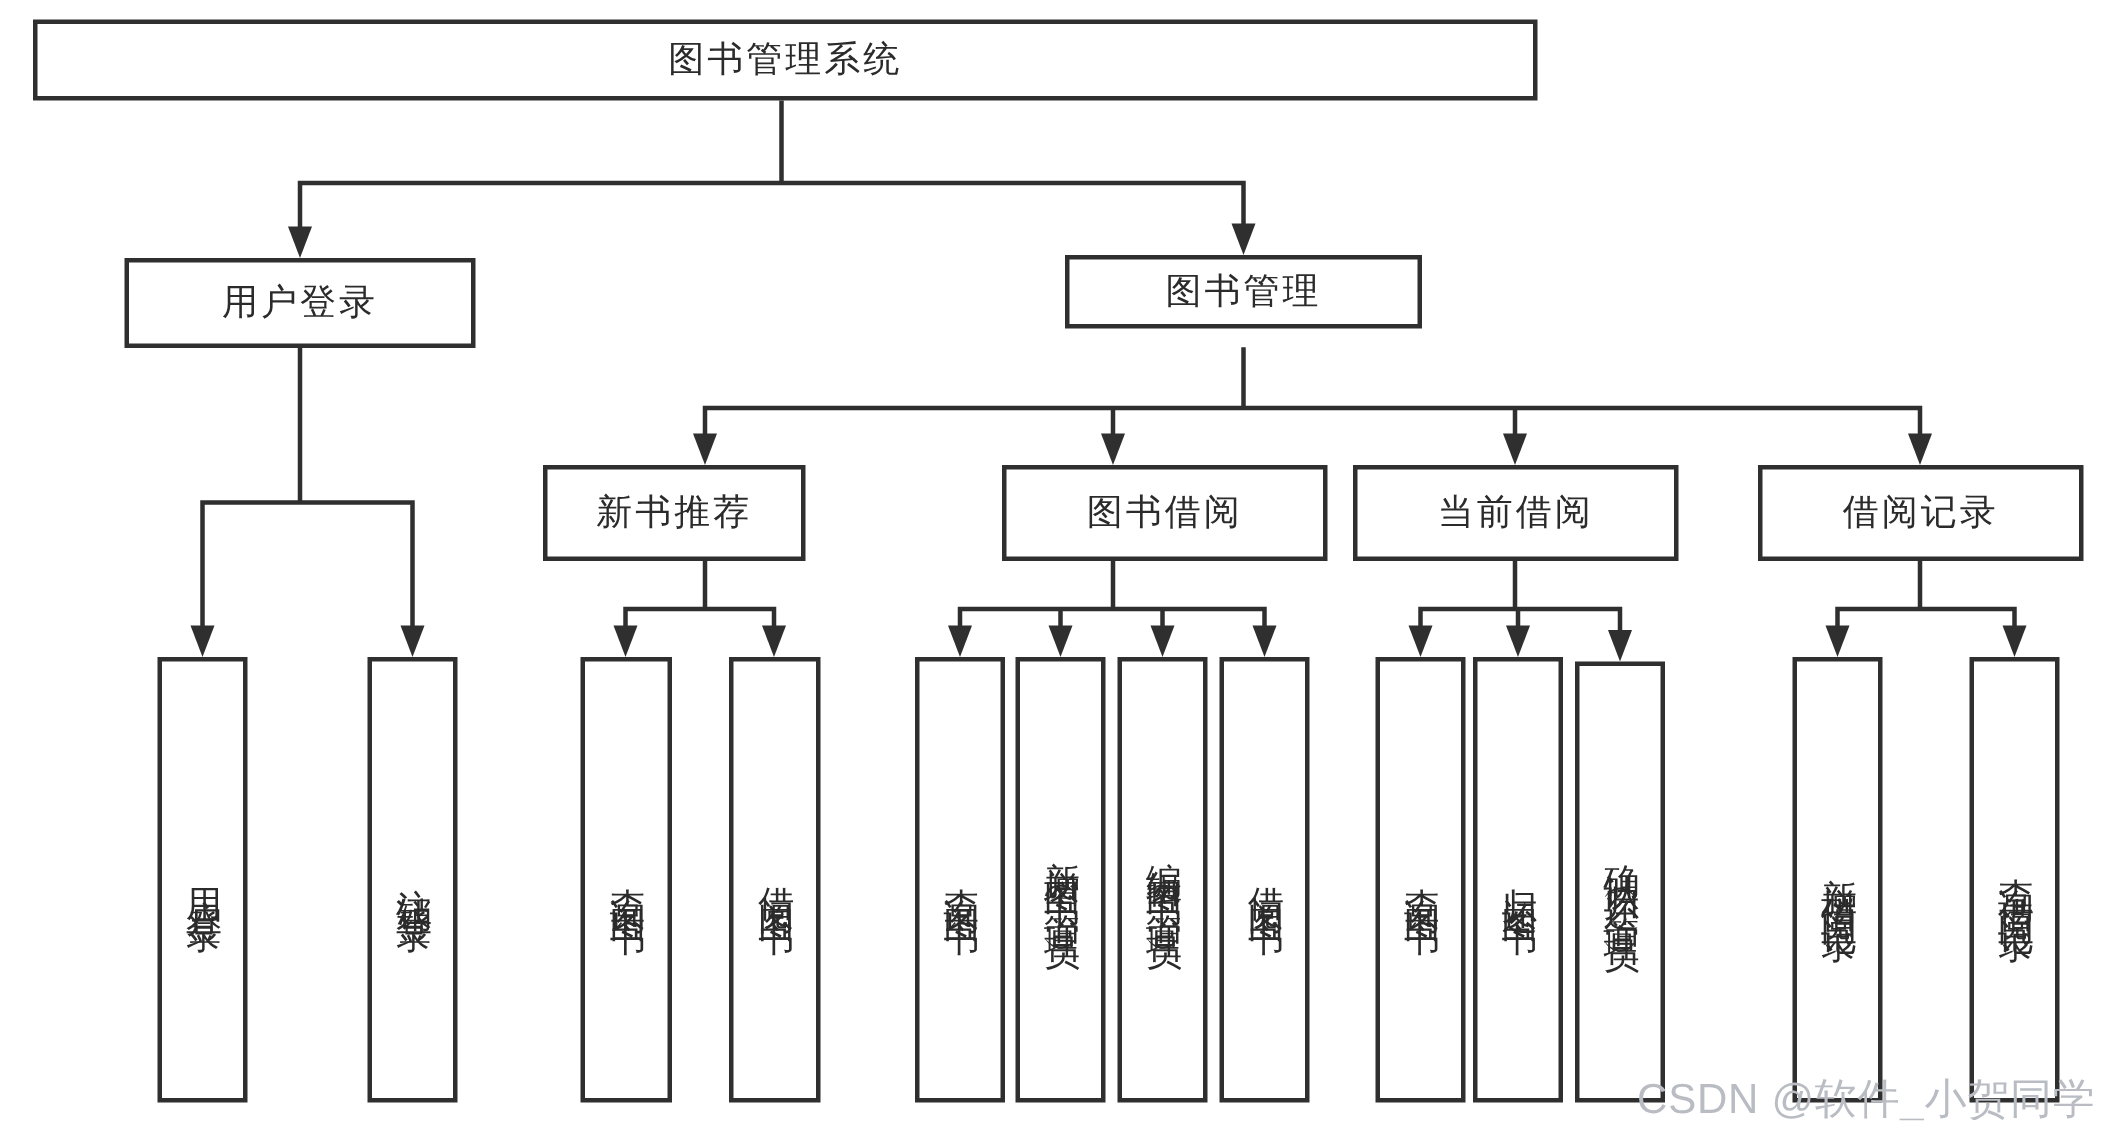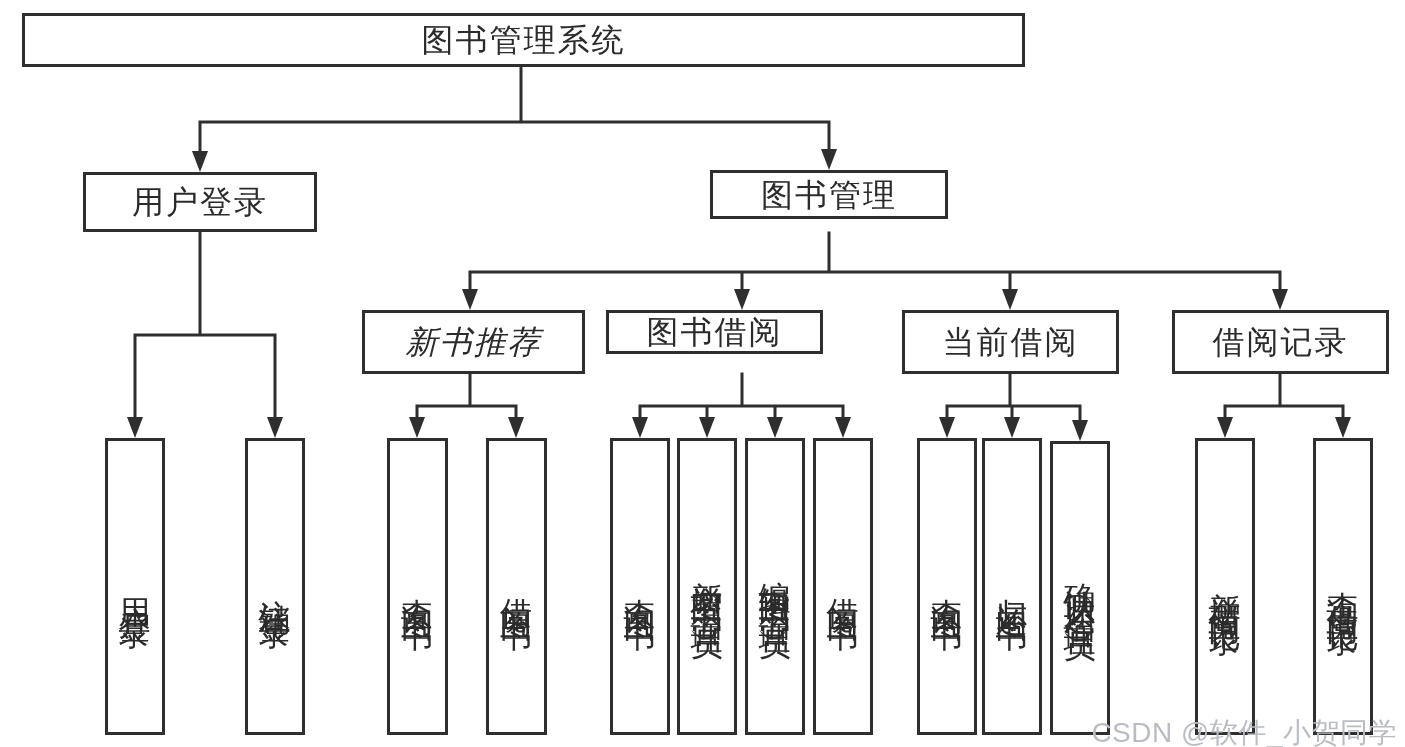--- a/index.html
+++ b/index.html
@@ -23,21 +23,21 @@
   }
   .node {
     position: absolute;
     box-sizing: border-box;
     background: var(--box-background, #ffffff);
     border: 3px solid var(--box-border, #2f2f2f);
     color: var(--text, #2b2b2b);
     display: flex;
     align-items: center;
     justify-content: center;
-    font-size: 32px;
+    font-size: 24px;
     letter-spacing: 2px;
     z-index: 2;
     line-height: 1.25;
     white-space: nowrap;
   }
   .leaf {
     writing-mode: vertical-rl;
     text-orientation: mixed;
     letter-spacing: 7px;
     white-space: normal;
@@ -78,22 +78,22 @@
       <polygon points="1072,420 1088,420 1080,441" fill="#2f2f2f"></polygon>
       <polygon points="1217,417 1233,417 1225,438" fill="#2f2f2f"></polygon>
       <polygon points="1335,417 1351,417 1343,438" fill="#2f2f2f"></polygon>
     </svg>
 
   <div class="node" style="left:22px; top:13px; width:1003px; height:54px;">图书管理系统</div>
 
   <div class="node" style="left:83px; top:172px; width:234px; height:60px;">用户登录</div>
   <div class="node" style="left:710px; top:170px; width:238px; height:49px;">图书管理</div>
 
-  <div class="node" style="left:362px; top:310px; width:223px; height:64px;font-style:italic;">新书推荐</div>
-  <div class="node" style="left:606px; top:310px; width:217px; height:44px;">图书借阅</div>
+  <div class="node" style="left:362px; top:310px; width:175px; height:64px;">新书推荐</div>
+  <div class="node" style="left:668px; top:310px; width:217px; height:64px;">图书借阅</div>
   <div class="node" style="left:1172px; top:310px; width:217px; height:64px;">借阅记录</div>
   <div class="node" style="left:902px; top:310px; width:217px; height:64px;">当前借阅</div>
 
   <div class="node leaf" style="left:105px; top:438px; width:60px; height:297px;">用户登录</div>
   <div class="node leaf" style="left:245px; top:438px; width:60px; height:297px;">注销登录</div>
 
   <div class="node leaf" style="left:387px; top:438px; width:61px; height:297px;">查询图书</div>
   <div class="node leaf" style="left:486px; top:438px; width:61px; height:297px;">借阅图书</div>
 
   <div class="node leaf" style="left:610px; top:438px; width:60px; height:297px;">查询图书</div>

